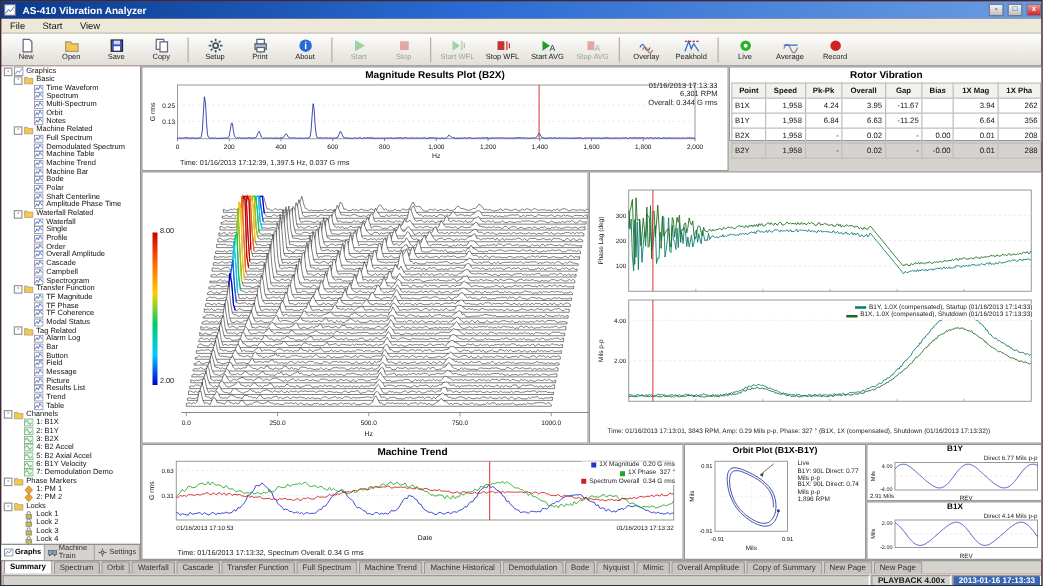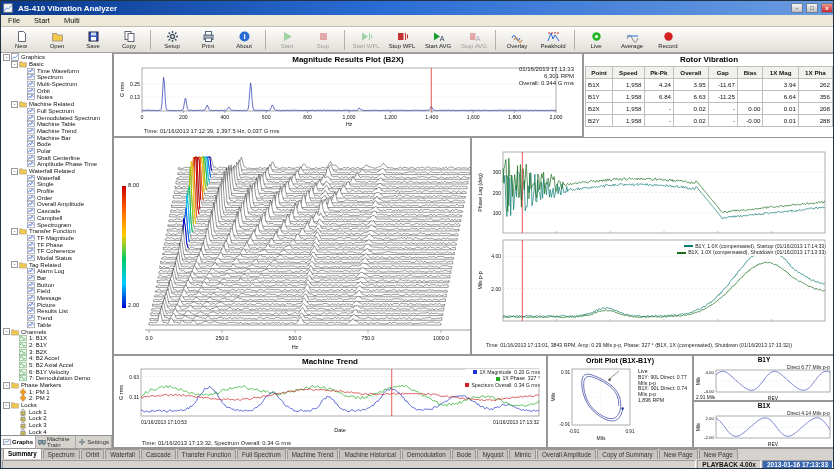--- a/index.html
+++ b/index.html
@@ -66,21 +66,21 @@
     <span>AS-410 Vibration Analyzer</span>
     <span class="spacer"></span>
     <span class="win-btn">-</span>
     <span class="win-btn">□</span>
     <span class="win-btn close">x</span>
   </div>
 
   <div class="menubar">
       <div class="menu-item">File</div>
       <div class="menu-item">Start</div>
-      <div class="menu-item">Multi</div>
+      <div class="menu-item">View</div>
     </div>
 
   <div class="toolbar">
       <div class="tb-btn">
         <span class="tb-ic">
           <svg width="13" height="13" viewBox="0 0 13 13">
             <path d="M3.5 1.5h5l2 2v8h-7z" fill="#fff" stroke="#667"></path>
           </svg>
         </span>
         <span>New</span>
@@ -877,21 +877,21 @@
           <line x1="315.28249999999997" y1="3" x2="315.28249999999997" y2="46" stroke="#e03030" stroke-width="0.8"></line>
         </svg>
       <div class="annot" style="right:8px;top:12px">
         <div>01/16/2013 17:13:33</div>
         <div>6,301 RPM</div>
         <div>Overall: 0.344 G rms</div>
       </div>
       <div class="footer-text" style="left:30px;top:74px">Time: 01/16/2013 17:12:39, 1,397.5 Hz, 0.037 G rms</div>
     </div>
 
-    <div class="panel" style="left:470px;top:0;width:252px;height:100px">
+    <div class="panel" style="left:470px;top:0;width:252px;height:60px">
       <div class="panel-title">Rotor Vibration</div>
       <table class="rtable">
         <thead>
             <tr>
               <th>Point</th>
               <th>Speed</th>
               <th>Pk-Pk</th>
               <th>Overall</th>
               <th>Gap</th>
               <th>Bias</th>

